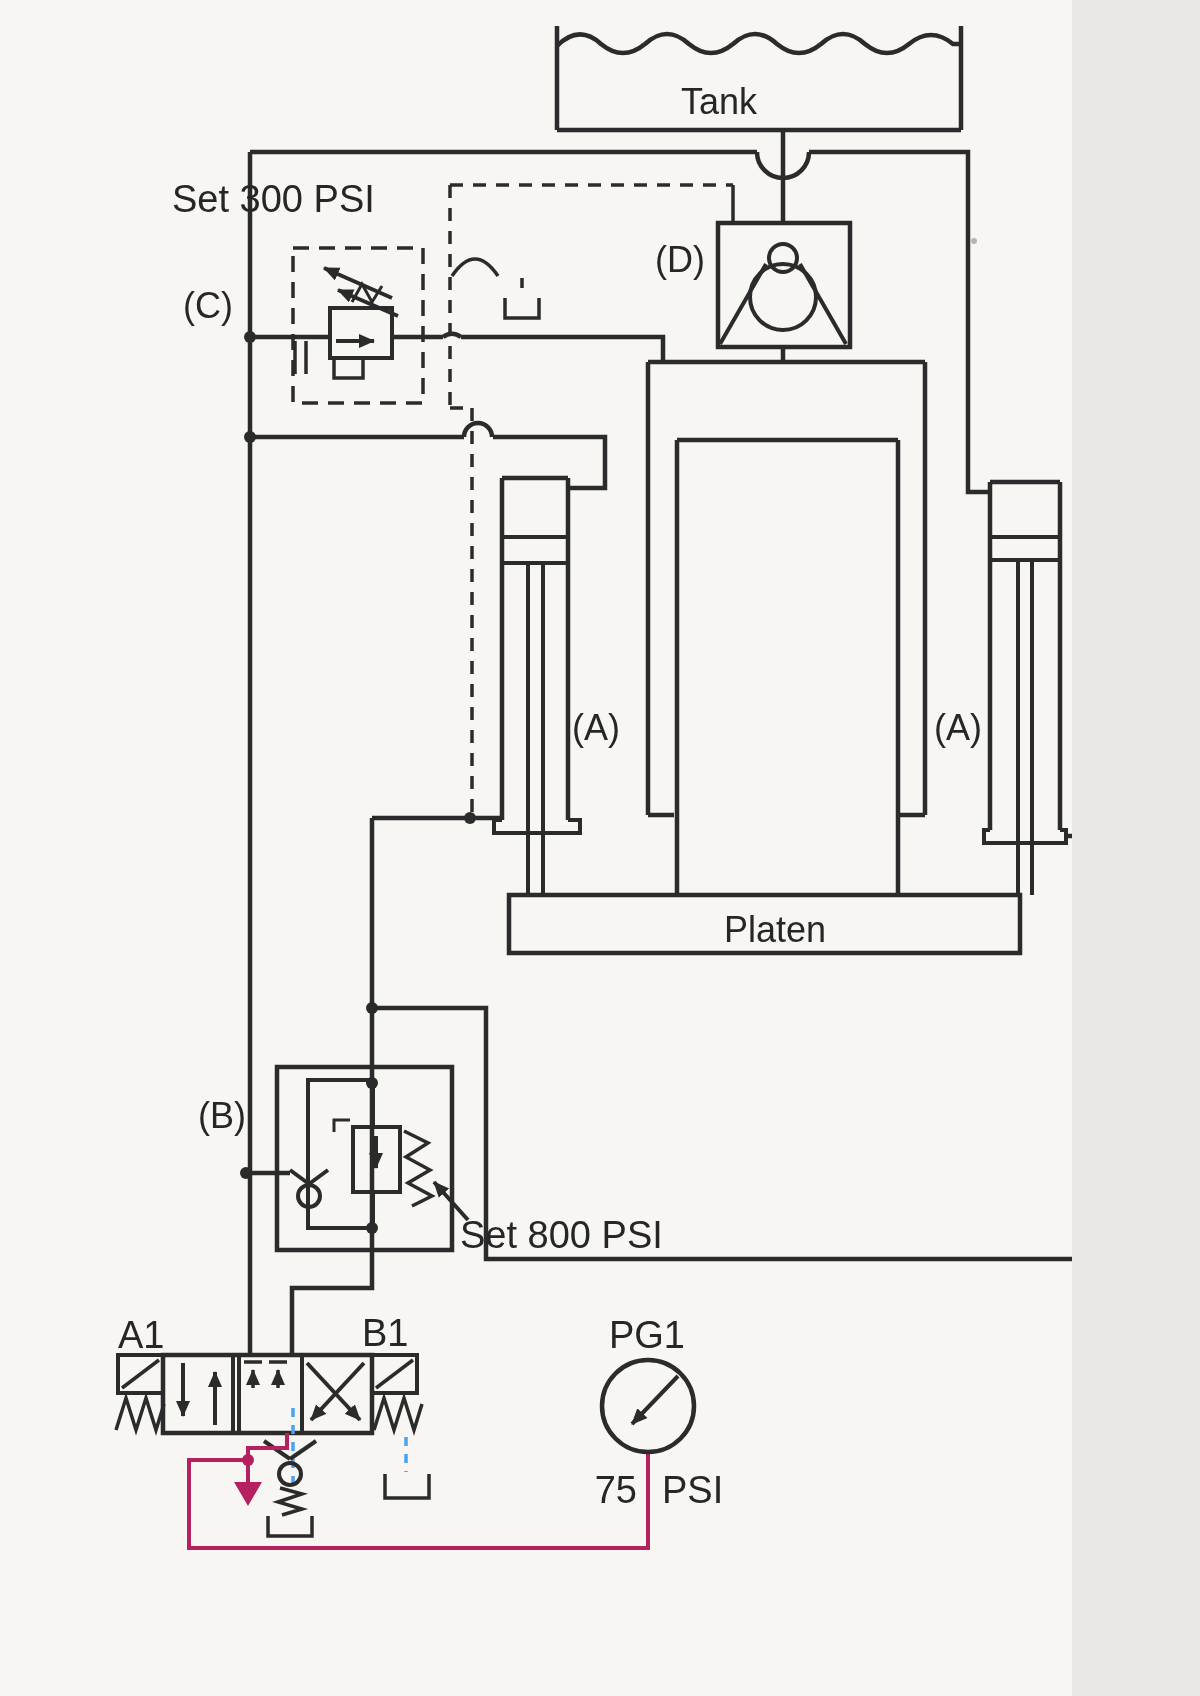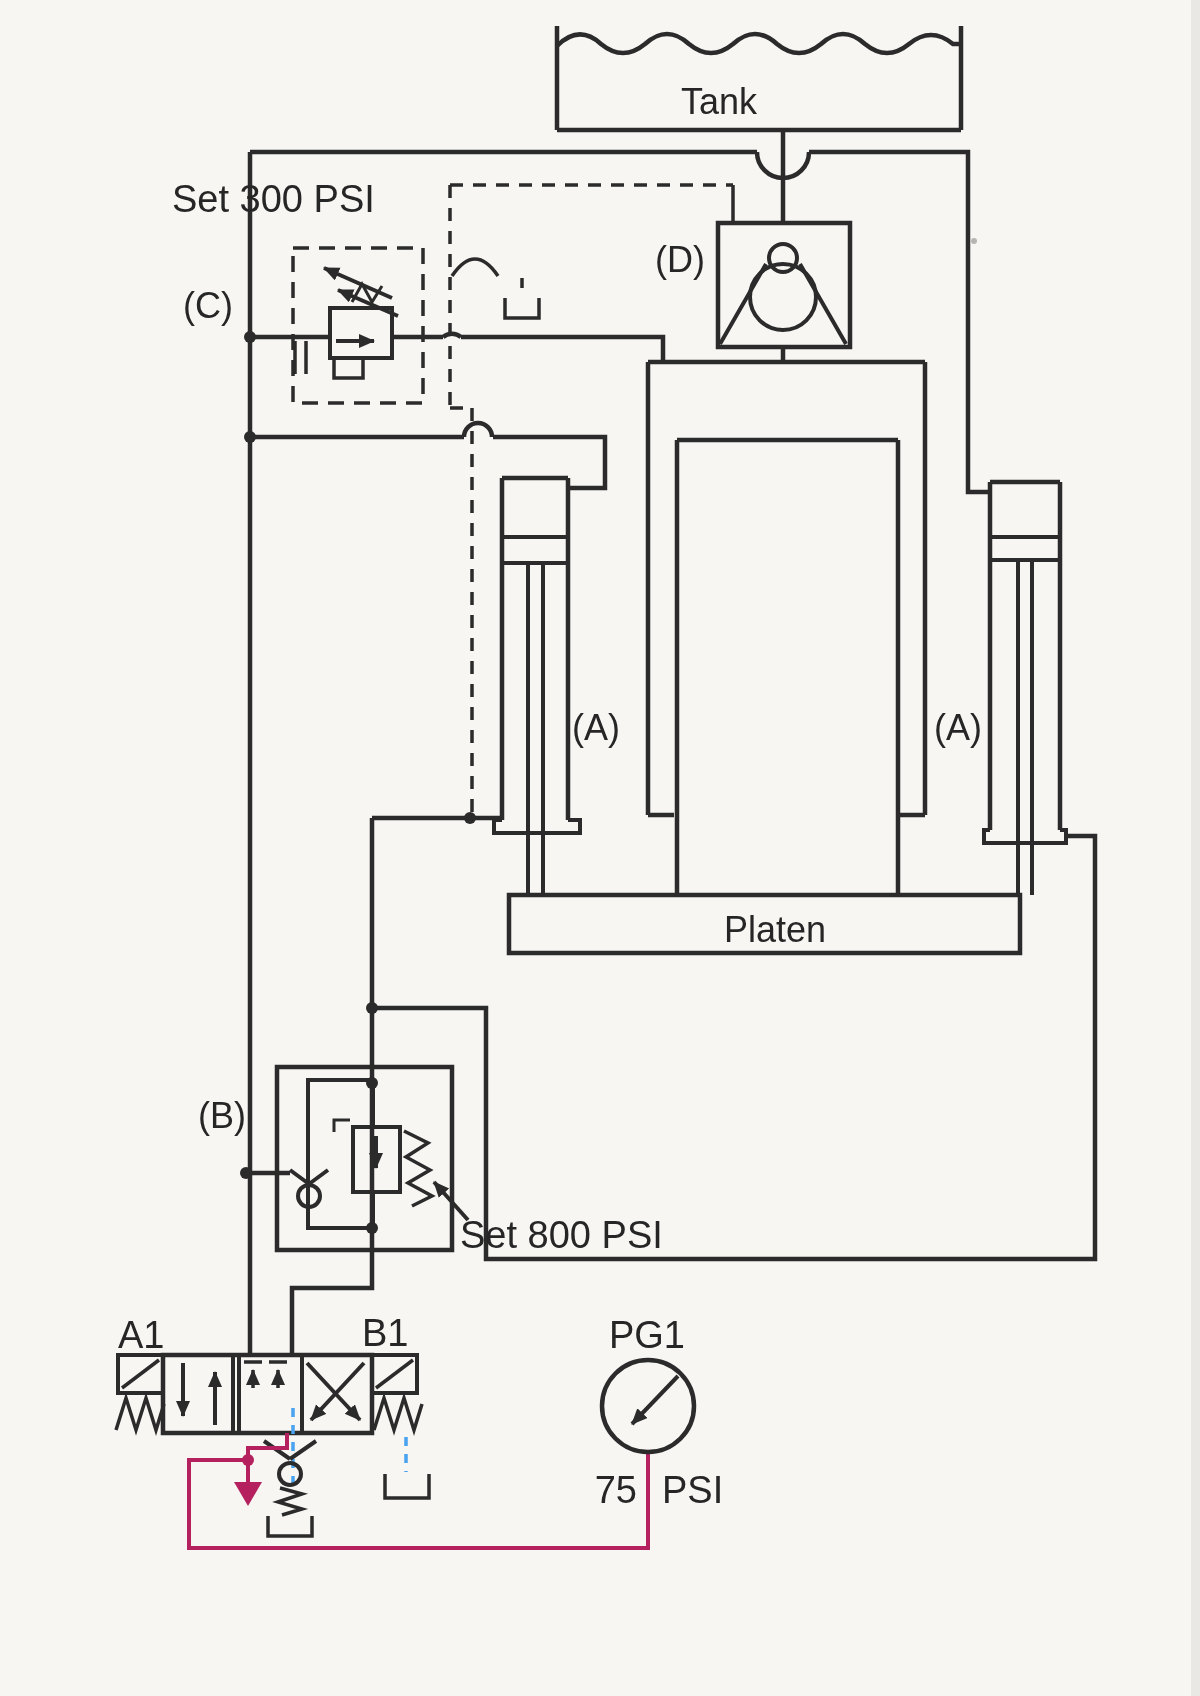--- a/index.html
+++ b/index.html
@@ -1,16 +1,16 @@
 <!DOCTYPE html>
 <html><head>
 <meta charset="utf-8">
 <style>
   html,body{margin:0;padding:0;background:#e9e8e5;}
-  .page{position:relative;width:1191px;height:1696px;background:#f7f6f3;overflow:hidden;
+  .page{position:relative;width:1072px;height:1696px;background:#f7f6f3;overflow:hidden;
         font-family:"Liberation Sans", sans-serif;}
   svg{position:absolute;left:0;top:0;}
   text{fill:#262626;font-family:"Liberation Sans", sans-serif;}
   .ink{stroke:#2b2b2b;fill:none;}
   .thin{stroke:#2b2b2b;fill:none;}
 </style>
 </head>
 <body>
 
 <div class="page">

